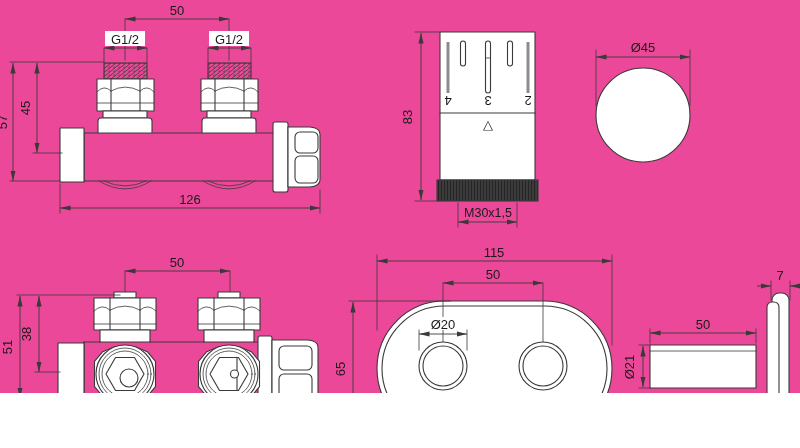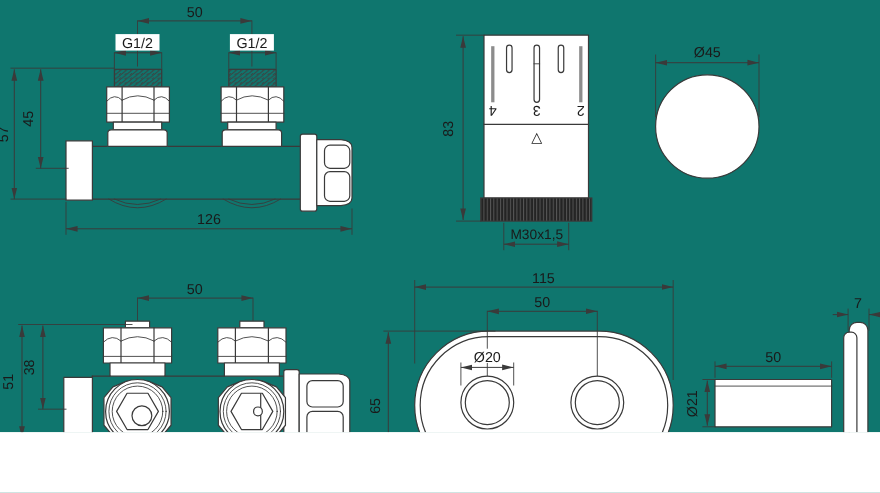--- a/index.html
+++ b/index.html
@@ -1,16 +1,16 @@
 <!DOCTYPE html>
 <html><head>
 <meta charset="utf-8">
 <style>
   html,body{margin:0;padding:0;background:#ffffff;}
-  .stage{position:relative;width:800px;height:393px;background:#0f766e;overflow:hidden;
+  .stage{position:relative;width:800px;height:393px;background:#ec4899;overflow:hidden;
          font-family:"Liberation Sans",sans-serif;}
   svg text{font-family:"Liberation Sans",sans-serif;font-size:13px;fill:#1a1a1a;}
   svg text.sm{font-size:12.5px;}
   .ln{fill:none;stroke:#3a3a3a;stroke-width:1.1;stroke-linecap:square;stroke-linejoin:round;}
   .lnth{fill:none;stroke:#3a3a3a;stroke-width:0.8;stroke-linecap:square;}
   .wf{fill:#ffffff;stroke:#3a3a3a;stroke-width:1.1;stroke-linejoin:round;}
   .dim{fill:none;stroke:#3a3a3a;stroke-width:0.9;}
   .bg{fill:#ffffff;stroke:none;}
 </style>
 </head>

